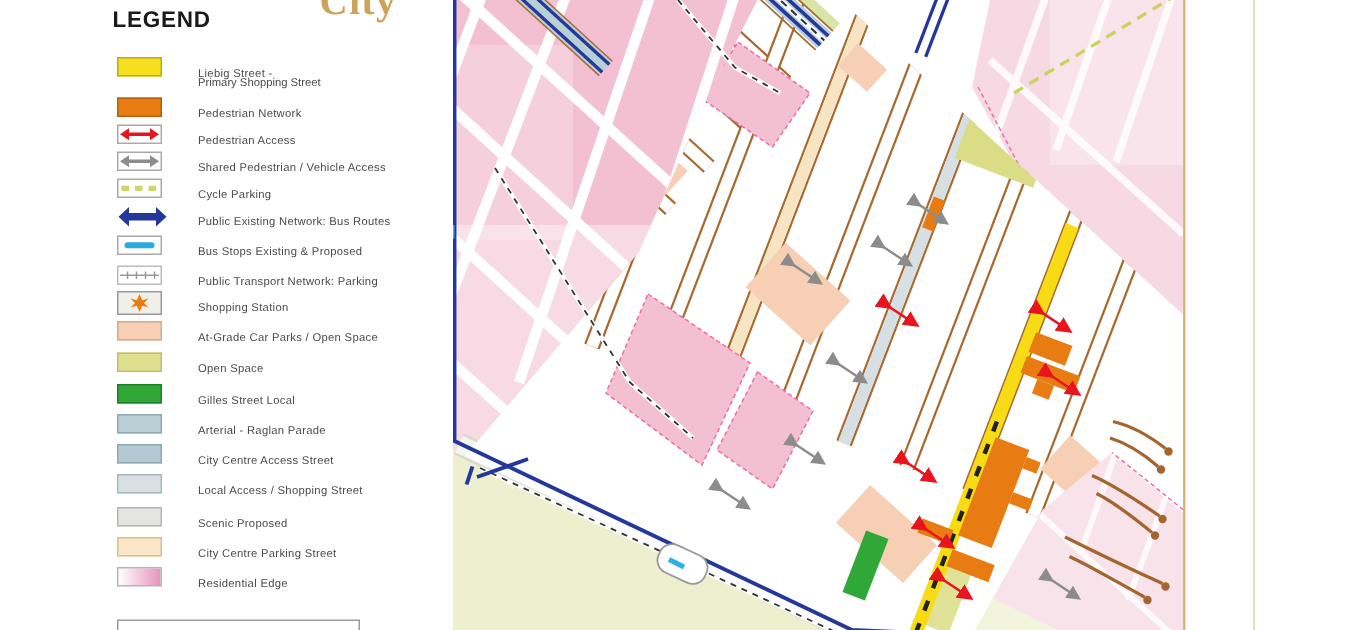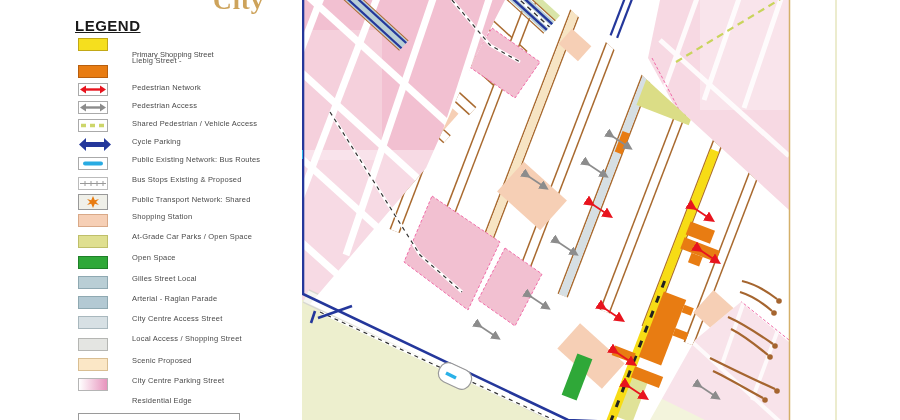--- a/index.html
+++ b/index.html
@@ -2,25 +2,25 @@
 <html><head>
 <meta charset="utf-8">
 <style>
   html,body{margin:0;padding:0;}
   body{width:900px;height:420px;overflow:hidden;position:relative;background:#fff;
        font-family:"Liberation Sans", sans-serif;}
   
   #left-panel{position:absolute;left:0;top:0;width:302px;height:420px;background:#fff;}
   #city-title{position:absolute;left:213px;top:-14px;font-family:"Liberation Serif",serif;
       font-size:26px;font-weight:bold;letter-spacing:1px;}
-  #legend-title{position:absolute;left:75px;top:17px;font-size:15px;font-weight:bold;
-      color:#1a1a1a;letter-spacing:.5px;text-decoration:underline;}
+  #legend-title{position:absolute;left:75px;top:5px;font-size:15px;font-weight:bold;
+      color:#1a1a1a;letter-spacing:.5px;}
   .lg-row{position:absolute;left:78px;height:16px;}
   .lg-swatch{position:absolute;left:0;top:0;width:30px;height:13px;box-sizing:border-box;}
-  .lg-label{position:absolute;left:54px;top:18px;font-size:7.5px;color:#4a4a4a;white-space:nowrap;
+  .lg-label{position:absolute;left:54px;top:6px;font-size:7.5px;color:#4a4a4a;white-space:nowrap;
       letter-spacing:.2px;}
   .lg-label2{position:absolute;left:54px;top:12px;font-size:7.5px;color:#4a4a4a;white-space:nowrap;}
   #legend-footer-box{position:absolute;left:78px;top:413px;width:160px;height:14px;
       border:1px solid #9a9a9a;background:#fff;}
   
   #map-panel{position:absolute;left:302px;top:0;width:598px;height:420px;}
   svg{display:block;}
 </style>
 </head>
 <body style="--pink: #F2C0D1; --pinkLight: #F7D9E3; --pinkFade: #F8E3EA; --brown: #A96A2F; --band: #B9CFD6; --access: #B5CCD5; --local: #D6DFE3; --cream: #F7E4C3; --yellow: #F7DC15; --orange: #E87C12; --red: #E8141E; --grayArrow: #8C8C8C; --blue: #24379B; --cyan: #2AB1E8; --olive: #DBDD86; --olivePale: #EDEFCE; --salmon: #F6CFB5; --green: #2FA838; --pinkEdge: #F06CA8; --rail: #333333; --greenStripe: #D9E5A8; --cycle: #C9D45C; --borderTan: #D4B06A; --borderPale: #E0DFAE; --road: #F5F5F0;">
@@ -89,21 +89,21 @@
           <svg width="28" height="11" viewBox="0 0 28 11">
       <line x1="1" y1="5.5" x2="27" y2="5.5" stroke="#999999" stroke-width="1"></line>
       <g stroke="#999999" stroke-width="1">
               <line x1="6" y1="3" x2="6" y2="8"></line>
       <line x1="12" y1="3" x2="12" y2="8"></line>
               <line x1="18" y1="3" x2="18" y2="8"></line>
       <line x1="24" y1="3" x2="24" y2="8"></line>
             </g>
           </svg>
         </div>
-        <div class="lg-label">Public Transport Network: Shared</div>
+        <div class="lg-label">Public Transport Network: Parking</div>
       </div>
       <div class="lg-row" style="top: 194px;">
         <div class="lg-swatch" style="background:#F0F0E9;border:1px solid #999999;height:16px">
           <svg width="28" height="14" viewBox="0 0 28 14">
             <g transform="translate(14,7)" fill="#E87C12">
       <polygon points="0,-6 1.8,-1.8 6,-3 3,0 6,3 1.8,1.8 0,6 -1.8,1.8 -6,3 -3,0 -6,-3 -1.8,-1.8"></polygon>
       </g>
           </svg>
         </div>
         <div class="lg-label">Shopping Station</div>

